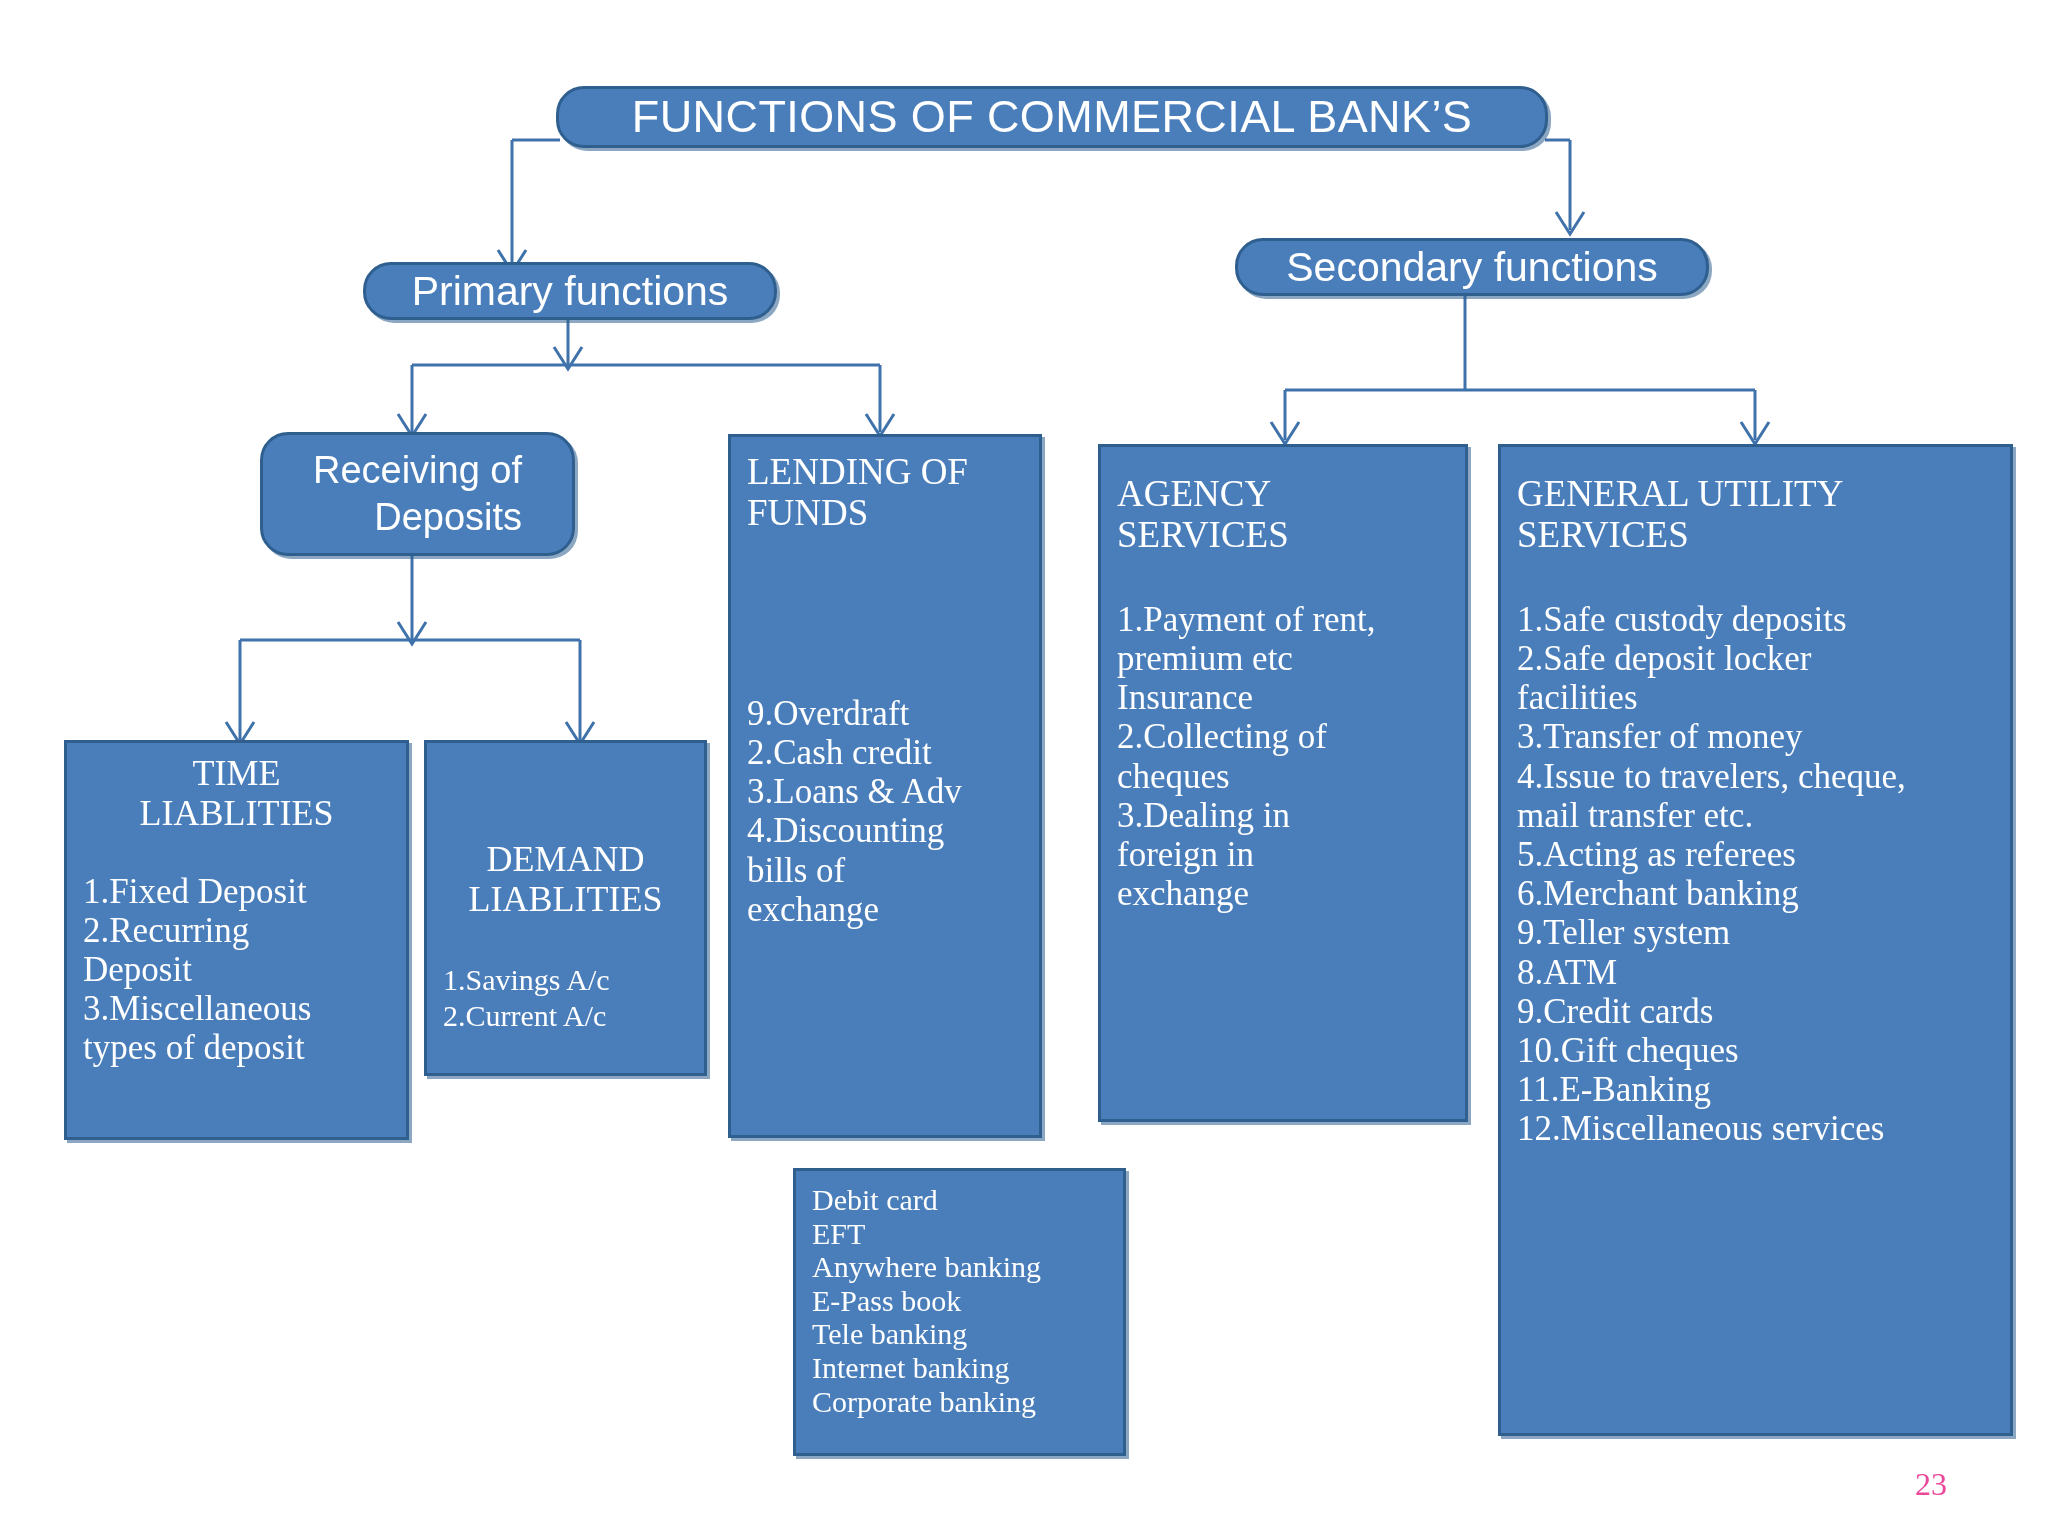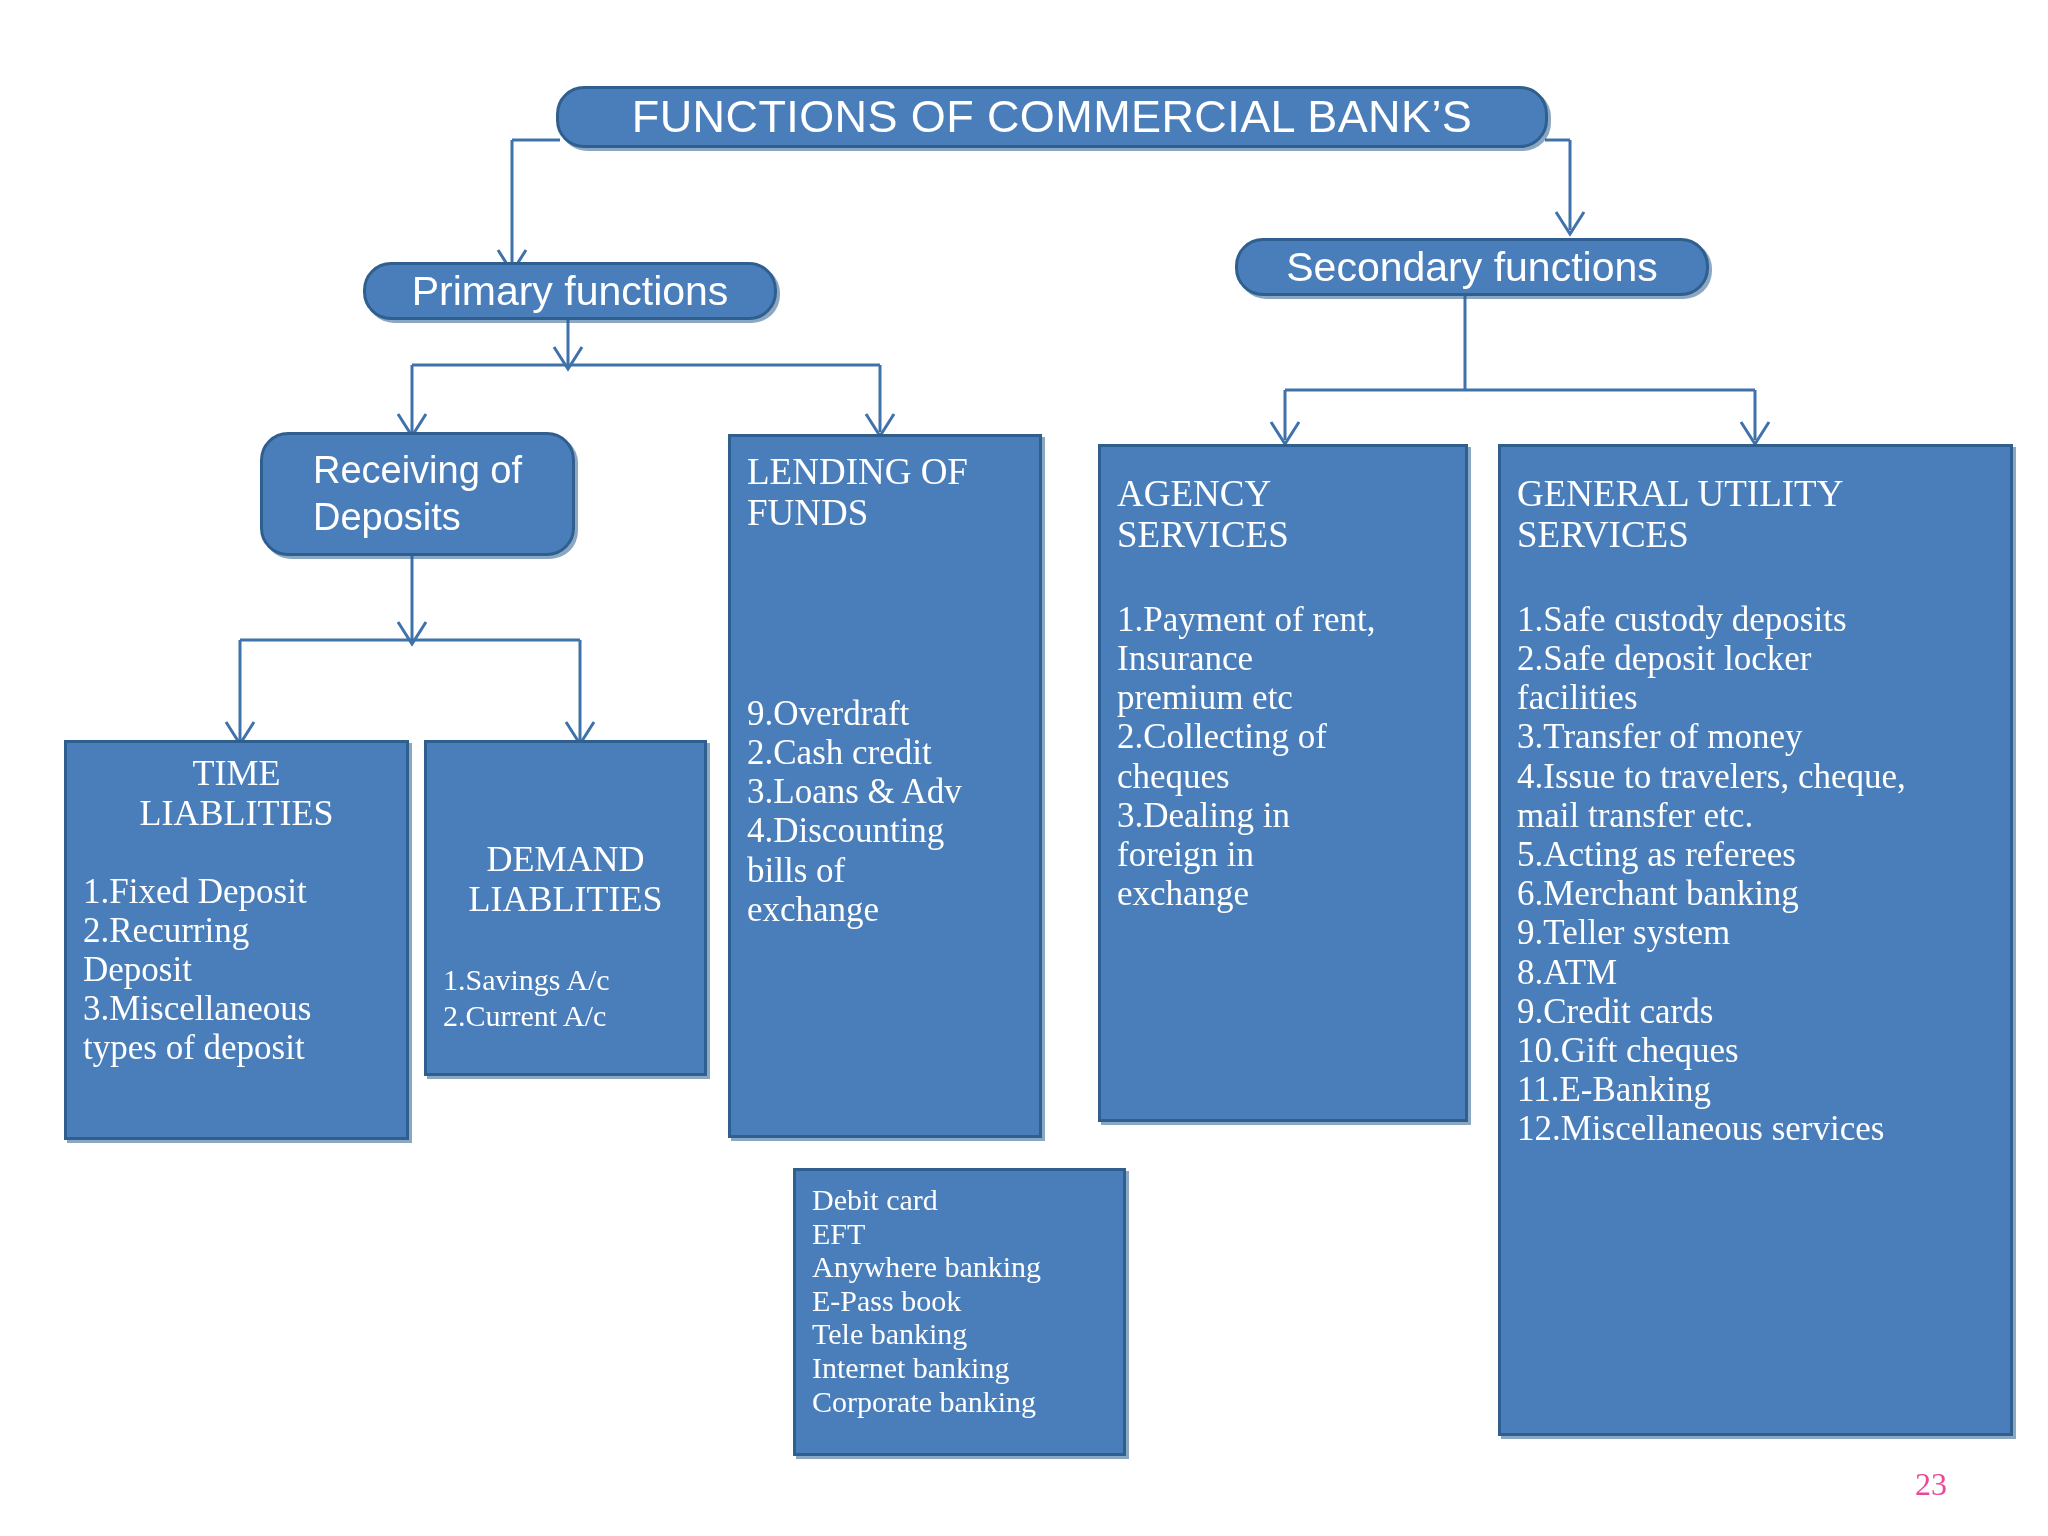--- a/index.html
+++ b/index.html
@@ -19,21 +19,21 @@
     color: #ffffff;
   }
   .box.titlebar {
     display: flex; align-items: center; justify-content: center;
   }
 
   
   .sans {
     font-family: "Liberation Sans", sans-serif;
     font-weight: 400;
-    text-align: left;
+    text-align: right;
     border-radius: 28px;
   }
 
   
   .serif { font-family: "Liberation Serif", serif; }
 
   .hdr-root { font-size: 45px; letter-spacing: .4px; }
   .hdr-mid  { font-size: 41px; }
   .hdr-sub  { font-size: 38px; line-height: 1.25; }
 
@@ -164,22 +164,22 @@
       <li>1.Savings A/c</li>
       <li>2.Current A/c</li>
     </ul>
   </div>
 
   <div class="box serif" style="left:1098px; top:444px; width:370px; height:678px;">
     <div class="bx-title-left pad" style="padding-top:26px; padding-bottom:0; white-space:pre-line;">AGENCY
 SERVICES</div>
     <ul class="bx-list pad" style="padding-top:44px;">
       <li>1.Payment of rent,</li>
+      <li>premium etc</li>
       <li>Insurance</li>
-      <li>premium etc</li>
       <li>2.Collecting of</li>
       <li>cheques</li>
       <li>3.Dealing in</li>
       <li>foreign in</li>
       <li>exchange</li>
     </ul>
   </div>
 
   <div class="box serif" style="left:1498px; top:444px; width:515px; height:992px;">
     <div class="bx-title-left pad" style="padding-top:26px; padding-bottom:0; white-space:pre-line;">GENERAL UTILITY

